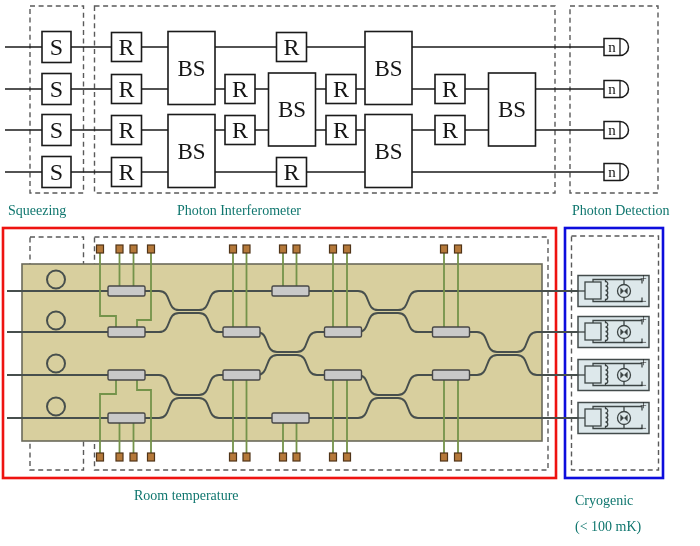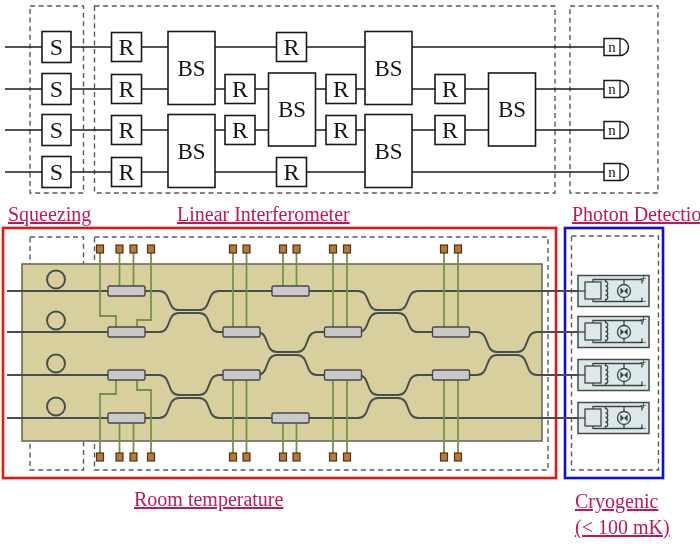--- a/index.html
+++ b/index.html
@@ -1,19 +1,19 @@
 <!DOCTYPE html>
 <html><head>
 <meta charset="utf-8">
 <style>
   html,body{margin:0;padding:0;background:#ffffff;}
   #stage{position:relative;width:700px;height:546px;background:#ffffff;overflow:hidden;
          font-family:"Liberation Serif","DejaVu Serif",serif;color:#151515;}
   #fig{position:absolute;left:0;top:0;}
-  .lbl{position:absolute;font-size:20px;white-space:nowrap;color:#be185d;text-decoration:underline;}
+  .lbl{position:absolute;font-size:14px;white-space:nowrap;color:#0f766e;}
   .lbl-center{text-align:left;}
   #cryo-label{line-height:26px;}
   svg text{font-family:"Liberation Serif","DejaVu Serif",serif;fill:#151515;}
 </style>
 </head>
 <body>
 
 <div id="stage">
   <svg id="fig" width="700" height="546" viewBox="0 0 700 546">
       <rect x="30" y="6" width="53.5" height="187" fill="none" stroke="#5a5a5a" stroke-width="1.4" stroke-dasharray="5 3.6"></rect>
@@ -257,21 +257,21 @@
         <line x1="46" y1="4" x2="46" y2="9" stroke="#3d4545" stroke-width="1.3"></line>
         <line x1="46" y1="22" x2="46" y2="26" stroke="#3d4545" stroke-width="1.3"></line>
         <circle cx="46" cy="15.5" r="6.5" fill="none" stroke="#3d4545" stroke-width="1.3"></circle>
         <path d="M42.4 12 L46 15.5 L42.4 19 Z M49.6 12 L46 15.5 L49.6 19 Z" fill="#3d4545" stroke="none"></path>
         <text x="65.5" y="7" text-anchor="middle" font-size="12">+</text>
         <text x="65.5" y="29" text-anchor="middle" font-size="12">−</text>
       </g>
     </svg>
 
   <div class="lbl" style="left:8px;top:203px;">Squeezing</div>
-  <div class="lbl" style="left:177px;top:203px;">Linear Interferometer</div>
+  <div class="lbl" style="left:177px;top:203px;">Photon Interferometer</div>
   <div class="lbl" style="left:572px;top:203px;">Photon Detection</div>
 
   <div class="lbl lbl-center" style="left:134px;top:488px;width:200px;">Room temperature</div>
   <div class="lbl lbl-center" id="cryo-label" style="left:575px;top:488px;width:132px;">
     <div>Cryogenic</div>
     <div>(&lt; 100 mK)</div>
   </div>
 </div>
 
 </body></html>

